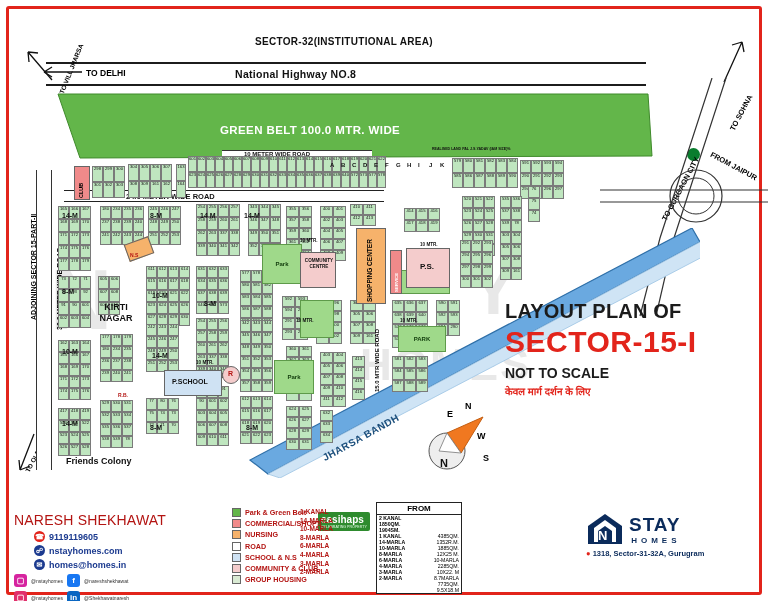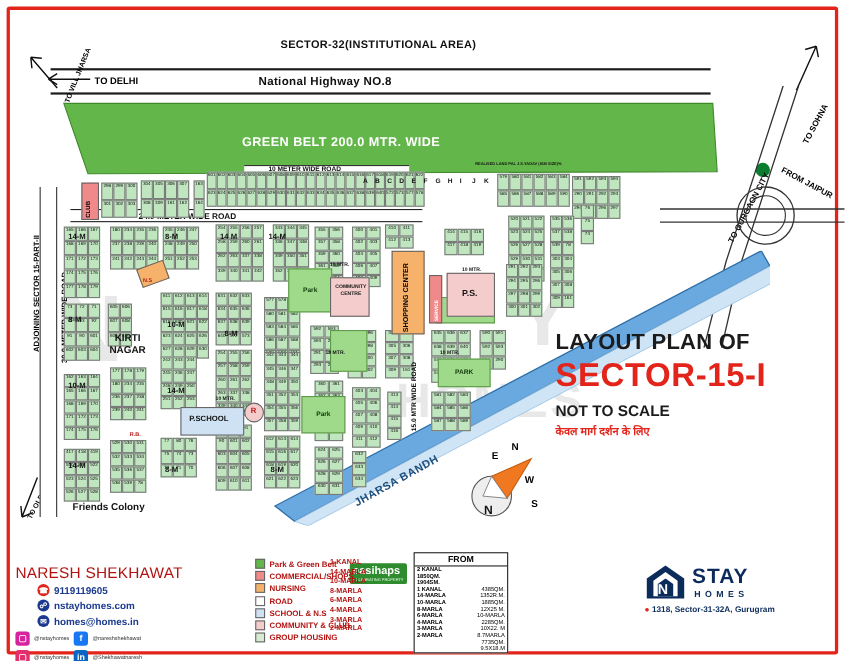--- a/index.html
+++ b/index.html
@@ -148,21 +148,21 @@
     <path d="M126 0 L74 160 L56 238" stroke="#333" stroke-width="1.2" fill="none"></path>
     <path d="M0 112 L168 112" stroke="#333" stroke-width="1.2" fill="none"></path>
     <path d="M0 124 L168 124" stroke="#333" stroke-width="1.2" fill="none"></path>
     <circle cx="96" cy="118" r="26" stroke="#333" stroke-width="1.2" fill="none"></circle>
     <circle cx="96" cy="118" r="18" stroke="#333" stroke-width="1" fill="none"></circle>
   </svg>
 
   <svg style="position:absolute;left:52px;top:88px;" width="604" height="78">
     <polygon points="6,6 596,6 600,68 28,70" fill="#63b64a" stroke="#3f8a2b" stroke-width="1"></polygon>
   </svg>
-  <div class="greenbelt-txt">GREEN BELT 200.0 MTR. WIDE</div>
+  <div class="greenbelt-txt">GREEN BELT 100.0 MTR. WIDE</div>
   <div class="t" style="left:432px; top:147px; font-size:3.6px; font-weight:bold; color:#111;">REALISED LAND PAL J.S.YADAV (IAM SIZE)%</div>
 
   <div class="band10">
       <span>10 METER WIDE ROAD</span>
     </div>
 
   <div class="band24">
       <span>24.0 METER WIDE ROAD</span>
     </div>
 

